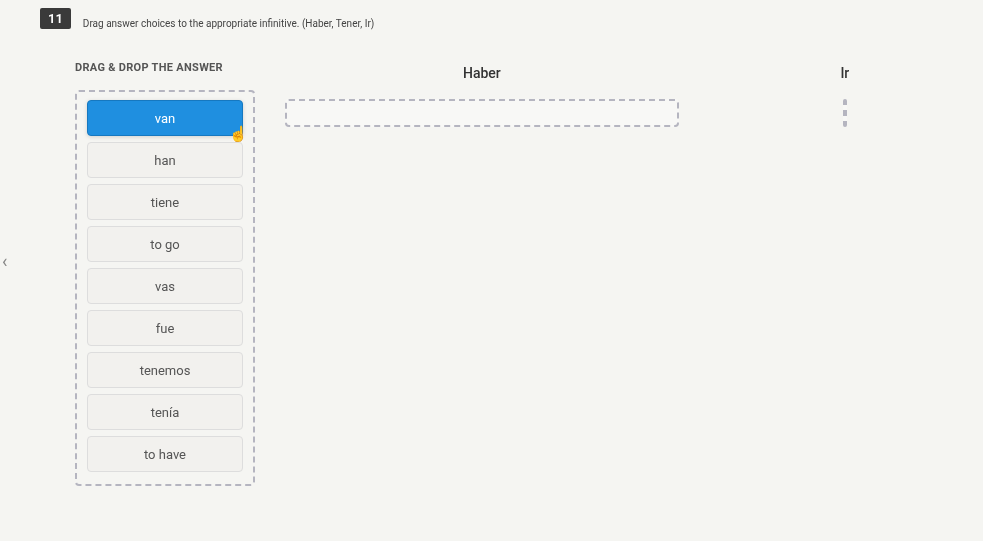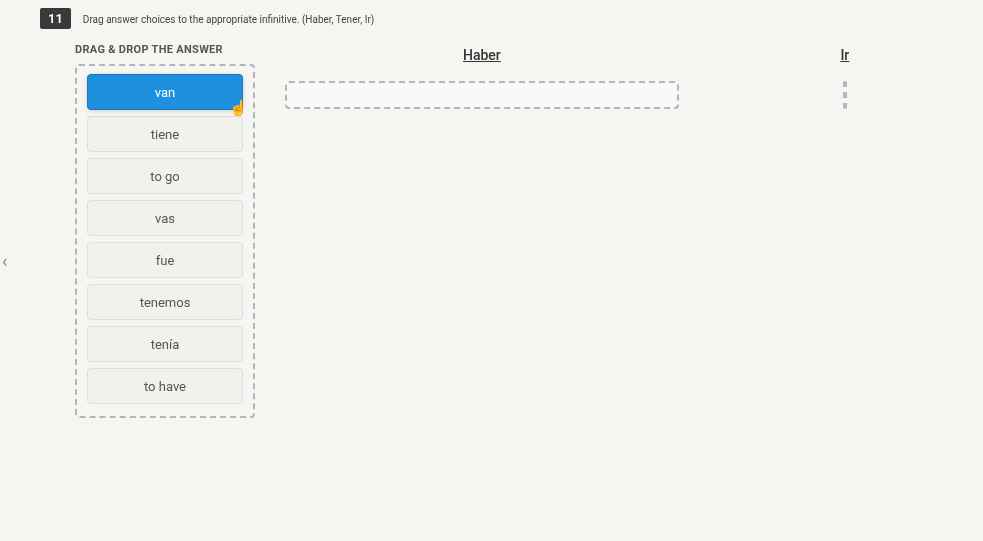--- a/index.html
+++ b/index.html
@@ -21,23 +21,23 @@
       top: 250px;
       font-size: 18px;
       color: #888;
       cursor: pointer;
     }
     .content {
       padding: 8px 20px 20px 40px;
     }
     .header-row {
       display: flex;
-      align-items: center;
+      align-items: flex-end;
       gap: 12px;
-      margin-bottom: 14px;
+      margin-bottom: 32px;
     }
     .qnum {
       background: #3a3a3a;
       color: #fff;
       font-weight: 600;
       font-size: 13px;
       padding: 3px 8px;
       border-radius: 2px;
       min-width: 26px;
       text-align: center;
@@ -53,21 +53,21 @@
       margin-left: 35px;
     }
     .answer-panel {
       width: 180px;
     }
     .panel-title {
       font-size: 11px;
       font-weight: 700;
       color: #555;
       letter-spacing: 0.3px;
-      margin-bottom: 8px;
+      margin-bottom: 16px;
     }
     .answer-box {
       border: 2px dashed #b5b5c0;
       border-radius: 4px;
       padding: 8px 10px 12px 10px;
       display: flex;
       flex-direction: column;
       gap: 6px;
     }
     .choice {
@@ -95,21 +95,20 @@
       bottom: -8px;
       font-size: 15px;
       color: #333;
       pointer-events: none;
     }
     .drop-columns {
       display: flex;
       gap: 48px;
       flex: 1;
       padding-top: 4px;
-      text-decoration: underline;
     }
     .drop-col {
       flex: 1;
       display: flex;
       flex-direction: column;
       align-items: stretch;
     }
     .drop-col:last-child {
       flex: 0.6;
       align-items: center;
@@ -143,20 +142,23 @@
   <div class="main-area">
 
     <div class="answer-panel">
       <div class="panel-title">DRAG &amp; DROP THE ANSWER</div>
       <div class="answer-box">
         <div class="choice active">
           <span>van</span>
           <span class="cursor-hand">☝</span>
         </div>
         <div class="choice">
+          <span>han</span>
+        </div>
+        <div class="choice">
           <span>tiene</span>
         </div>
         <div class="choice">
           <span>to go</span>
         </div>
         <div class="choice">
           <span>vas</span>
         </div>
         <div class="choice">
           <span>fue</span>

